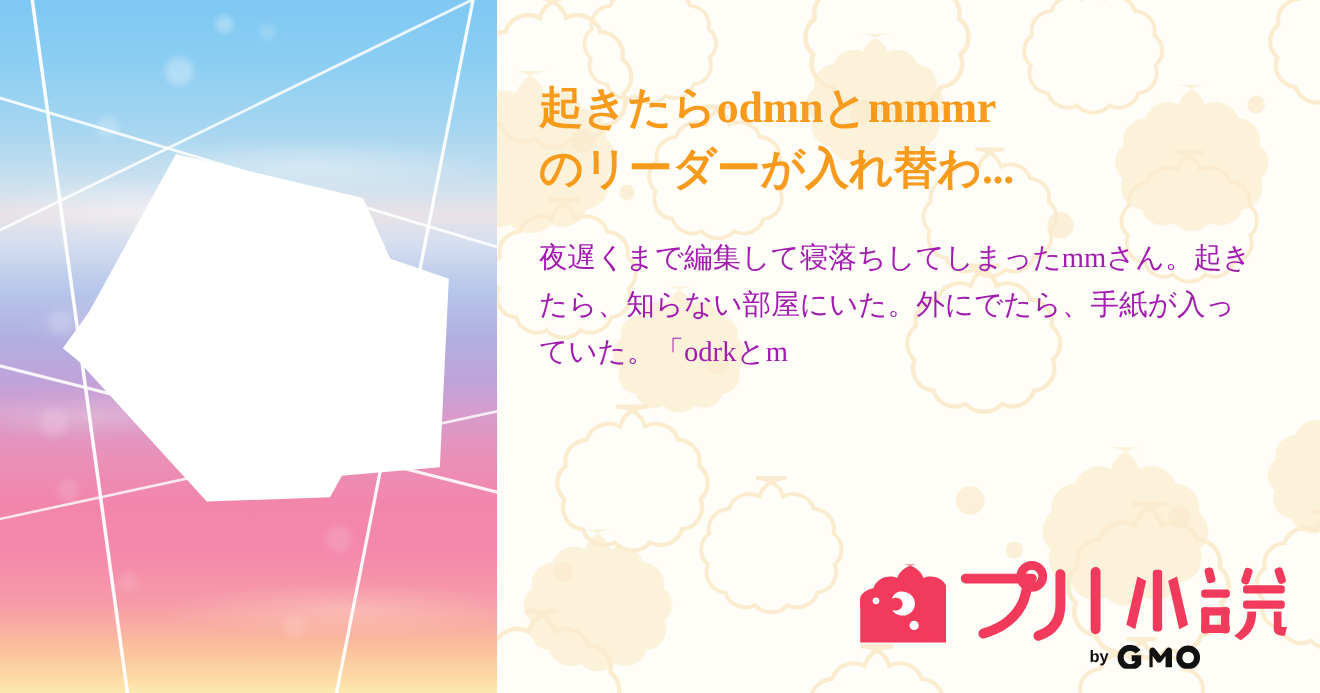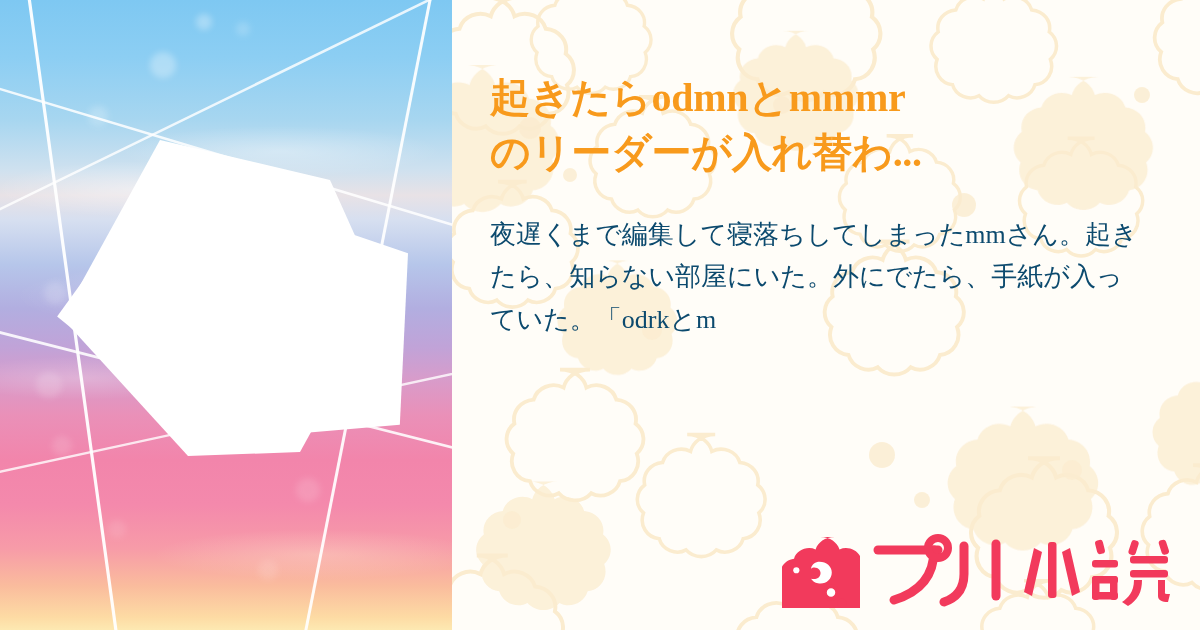--- a/index.html
+++ b/index.html
@@ -108,21 +108,21 @@
     font-family: "Liberation Serif", "DejaVu Serif", serif;
     font-weight: bold;
     font-size: 40px;
     line-height: 1.38;
     letter-spacing: -0.3px;
     white-space: pre-line;
   }
 
   #excerpt {
     margin: 34px 0 0 0;
-    color: #0c4a6e;
+    color: #a21caf;
     font-family: "Liberation Serif", "DejaVu Serif", serif;
     font-size: 26px;
     line-height: 1.62;
     letter-spacing: 0px;
     max-width: 650px;
   }
 
   
   #logo-block {
     position: absolute;
@@ -335,17 +335,27 @@
               <rect x="258" y="6" width="7.5" height="15" rx="3" transform="rotate(18 261 13)"></rect>
               <rect x="288" y="6" width="7.5" height="15" rx="3" transform="rotate(-18 291 13)"></rect>
               <rect x="258" y="22" width="38" height="7.5" rx="3"></rect>
               <rect x="258" y="36" width="38" height="7.5" rx="3"></rect>
               <path d="M262 46 C262 58 256 64 250 68 L256 72 C266 66 270 58 270 46 Z"></path>
               <path d="M286 46 V62 C286 66 290 68 296 68 L298 60 C292 60 293 60 293 57 V46 Z"></path>
             </g>
           </svg>
         </div>
 
+        <div id="logo-by">
+          <span id="logo-by-text">by</span>
+          <svg width="82" height="22" viewBox="0 0 110 30">
+            <g fill="none" stroke="#111111" stroke-width="7.5">
+              <path d="M30 9 A12 12 0 1 0 30 23 L30 17 L22 17" stroke-linecap="butt" stroke-linejoin="miter"></path>
+              <circle cx="92" cy="16" r="11"></circle>
+            </g>
+            <path fill="#111111" d="M44 28 L44 8 C44 4 48 2 51 5 L58 14 L65 5 C68 2 72 4 72 8 L72 28 L64 28 L64 14 L59 21 C57 23 55 23 53 21 L48 14 L48 28 Z"></path>
+          </svg>
+        </div>
       </div>
 
     </div>
   </div>
 </div>
 
 </body></html>

